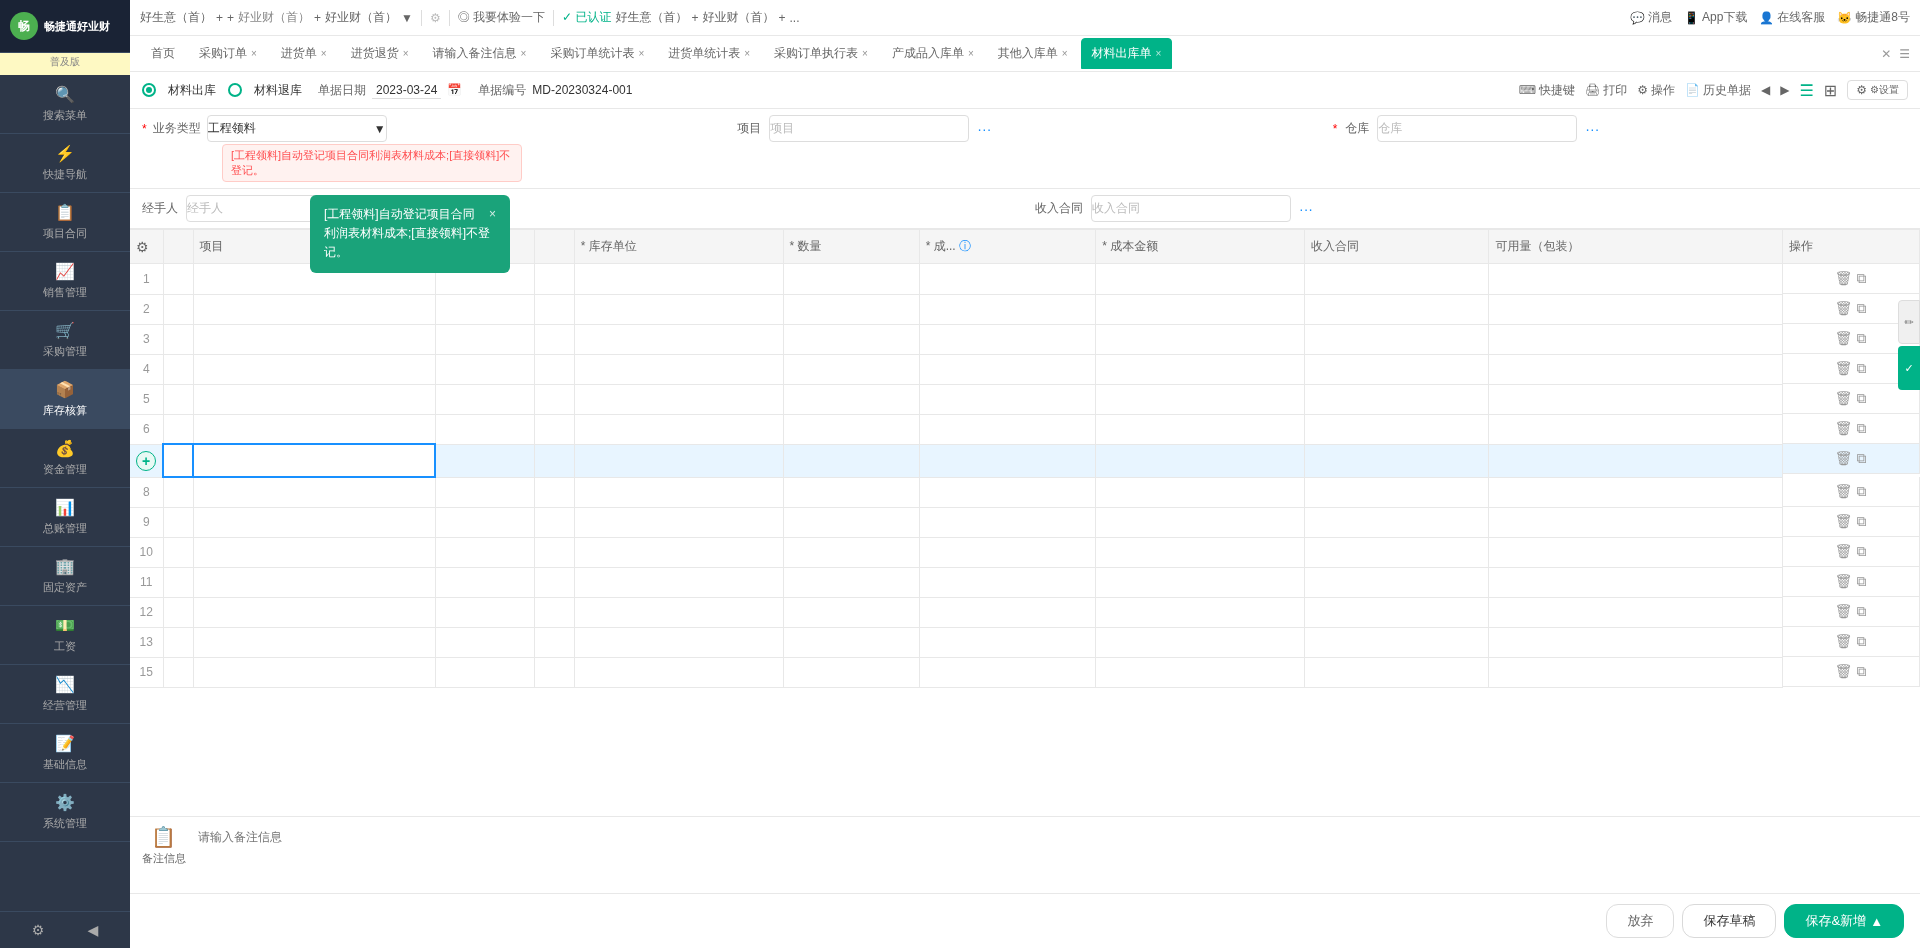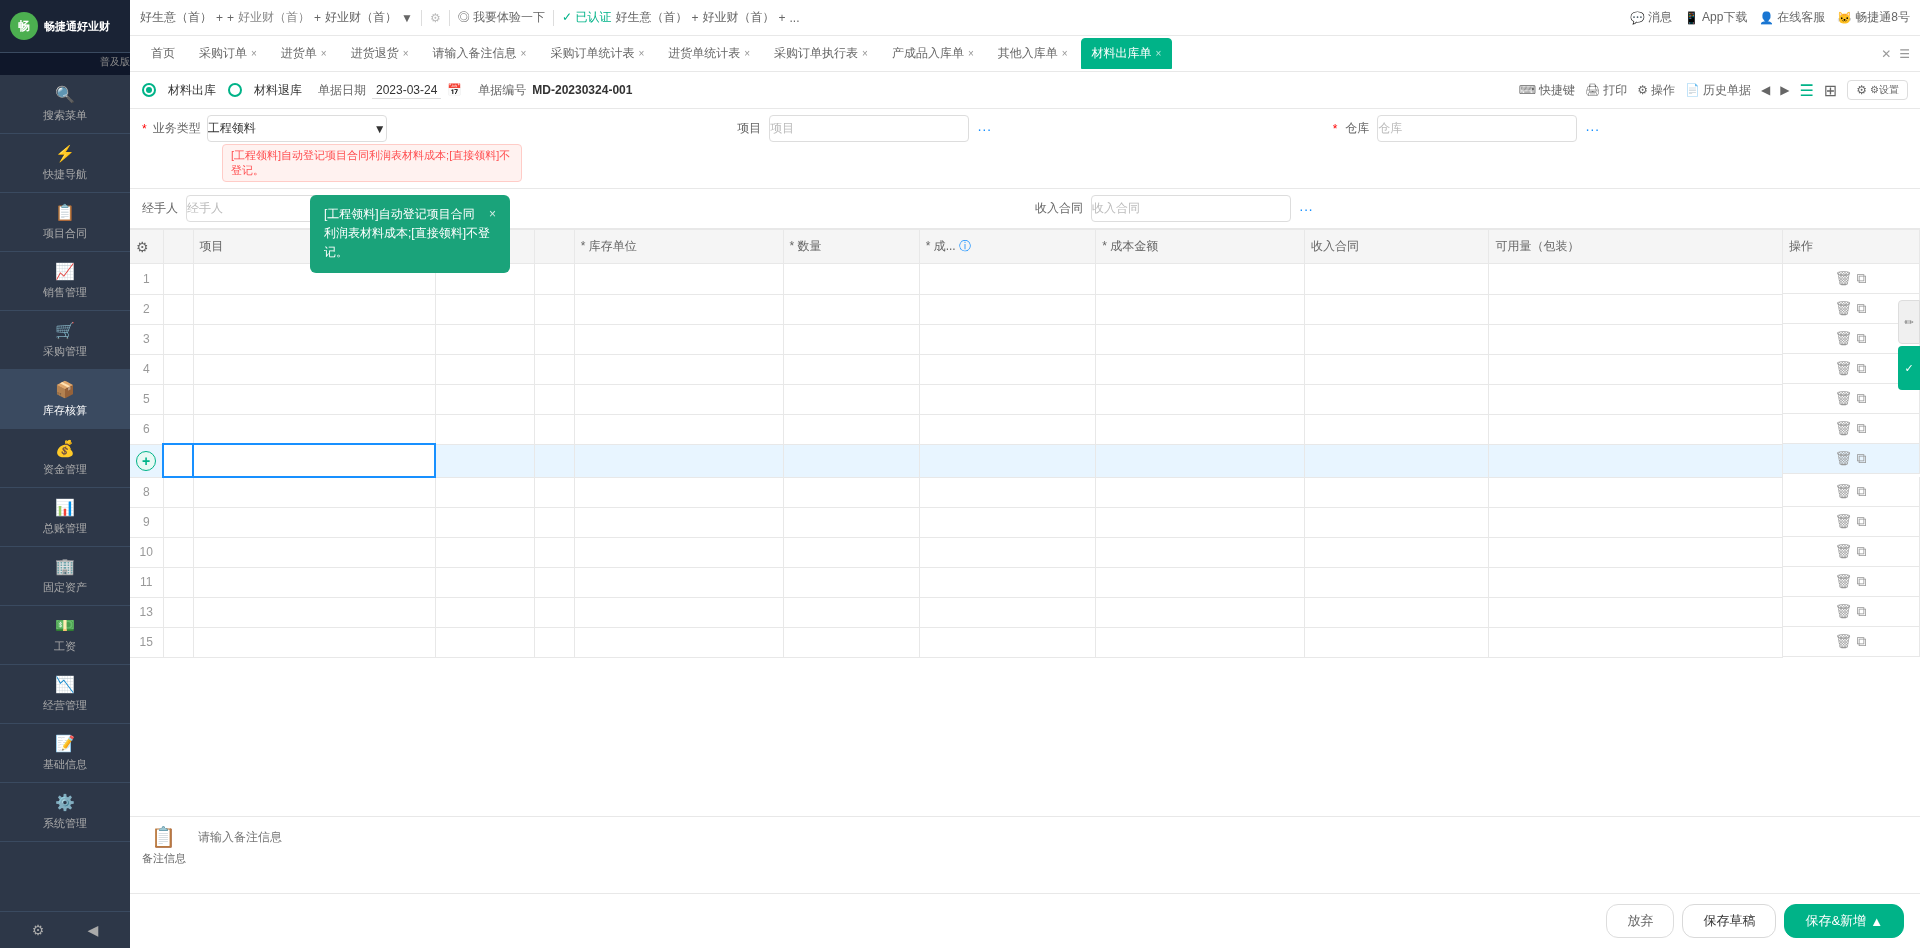--- a/index.html
+++ b/index.html
@@ -2,21 +2,21 @@
 <html><head>
   <meta charset="utf-8">
   <style>
     * { box-sizing: border-box; margin: 0; padding: 0; }
     body { font-family: 'Microsoft YaHei', Arial, sans-serif; font-size: 12px; background: #f0f2f5; color: #333; display: flex; height: 948px; overflow: hidden; }
 
     
     .sidebar { width: 130px; background: #2d3748; color: #ccc; display: flex; flex-direction: column; flex-shrink: 0; height: 100%; }
     .sidebar-logo { padding: 12px 10px; background: #1a2335; color: white; font-size: 13px; font-weight: bold; display: flex; align-items: center; gap: 6px; border-bottom: 1px solid #3a4a60; }
     .sidebar-logo-icon { width: 28px; height: 28px; background: #4caf50; border-radius: 50%; display: flex; align-items: center; justify-content: center; font-size: 14px; }
-    .sidebar-edition { font-size: 10px; color: #888; text-align: right; padding: 2px 0 6px; background: #0f172a; }
+    .sidebar-edition { font-size: 10px; color: #888; text-align: center; padding: 2px 0 6px; background: #fef9c3; }
     .sidebar-item { display: flex; flex-direction: column; align-items: center; padding: 10px 5px; cursor: pointer; color: #aaa; font-size: 11px; gap: 4px; border-bottom: 1px solid #3a4a60; }
     .sidebar-item.active { background: #3a4a60; color: white; }
     .sidebar-item-icon { font-size: 16px; }
     .sidebar-bottom { margin-top: auto; display: flex; justify-content: space-around; padding: 10px; border-top: 1px solid #3a4a60; }
     .sidebar-bottom-btn { color: #aaa; cursor: pointer; font-size: 14px; }
 
     
     .main { flex: 1; display: flex; flex-direction: column; overflow: hidden; }
 
     
@@ -256,21 +256,21 @@
           <span>材料退库</span>
         </div>
       </div>
       <div class="form-date">
         <span class="form-date-label">单据日期</span>
         <span class="form-date-value" style="cursor:pointer;border-bottom:1px solid #ddd;padding:1px 4px;">2023-03-24</span>
         <span style="color:#00b388;cursor:pointer;">📅</span>
       </div>
       <div class="form-id">
         <span style="color:#666;">单据编号</span>
-        <span style="color:#333;font-weight:700;">MD-20230324-001</span>
+        <span style="color:#333;font-weight:400;">MD-20230324-001</span>
       </div>
       <div style="margin-left:auto;display:flex;align-items:center;gap:10px;">
         <span class="action-btn">
           <span>⌨</span>
           <span>快捷键</span>
         </span>
         <span class="action-btn">
           <span>🖨</span>
           <span>打印</span>
         </span>
@@ -546,20 +546,37 @@
               <td></td>
               <td></td>
               <td></td>
               <td></td>
             <td class="table-action">
                 <span class="table-action-btn">🗑</span>
                 <span class="table-action-btn">⧉</span>
               </td>
           </tr>
           <tr>
+            <td class="row-num">12</td>
+            <td></td>
+              <td></td>
+              <td></td>
+              <td></td>
+              <td></td>
+              <td></td>
+              <td></td>
+              <td></td>
+              <td></td>
+              <td></td>
+            <td class="table-action">
+                <span class="table-action-btn">🗑</span>
+                <span class="table-action-btn">⧉</span>
+              </td>
+          </tr>
+          <tr>
             <td class="row-num">13</td>
             <td></td>
               <td></td>
               <td></td>
               <td></td>
               <td></td>
               <td></td>
               <td></td>
               <td></td>
               <td></td>

